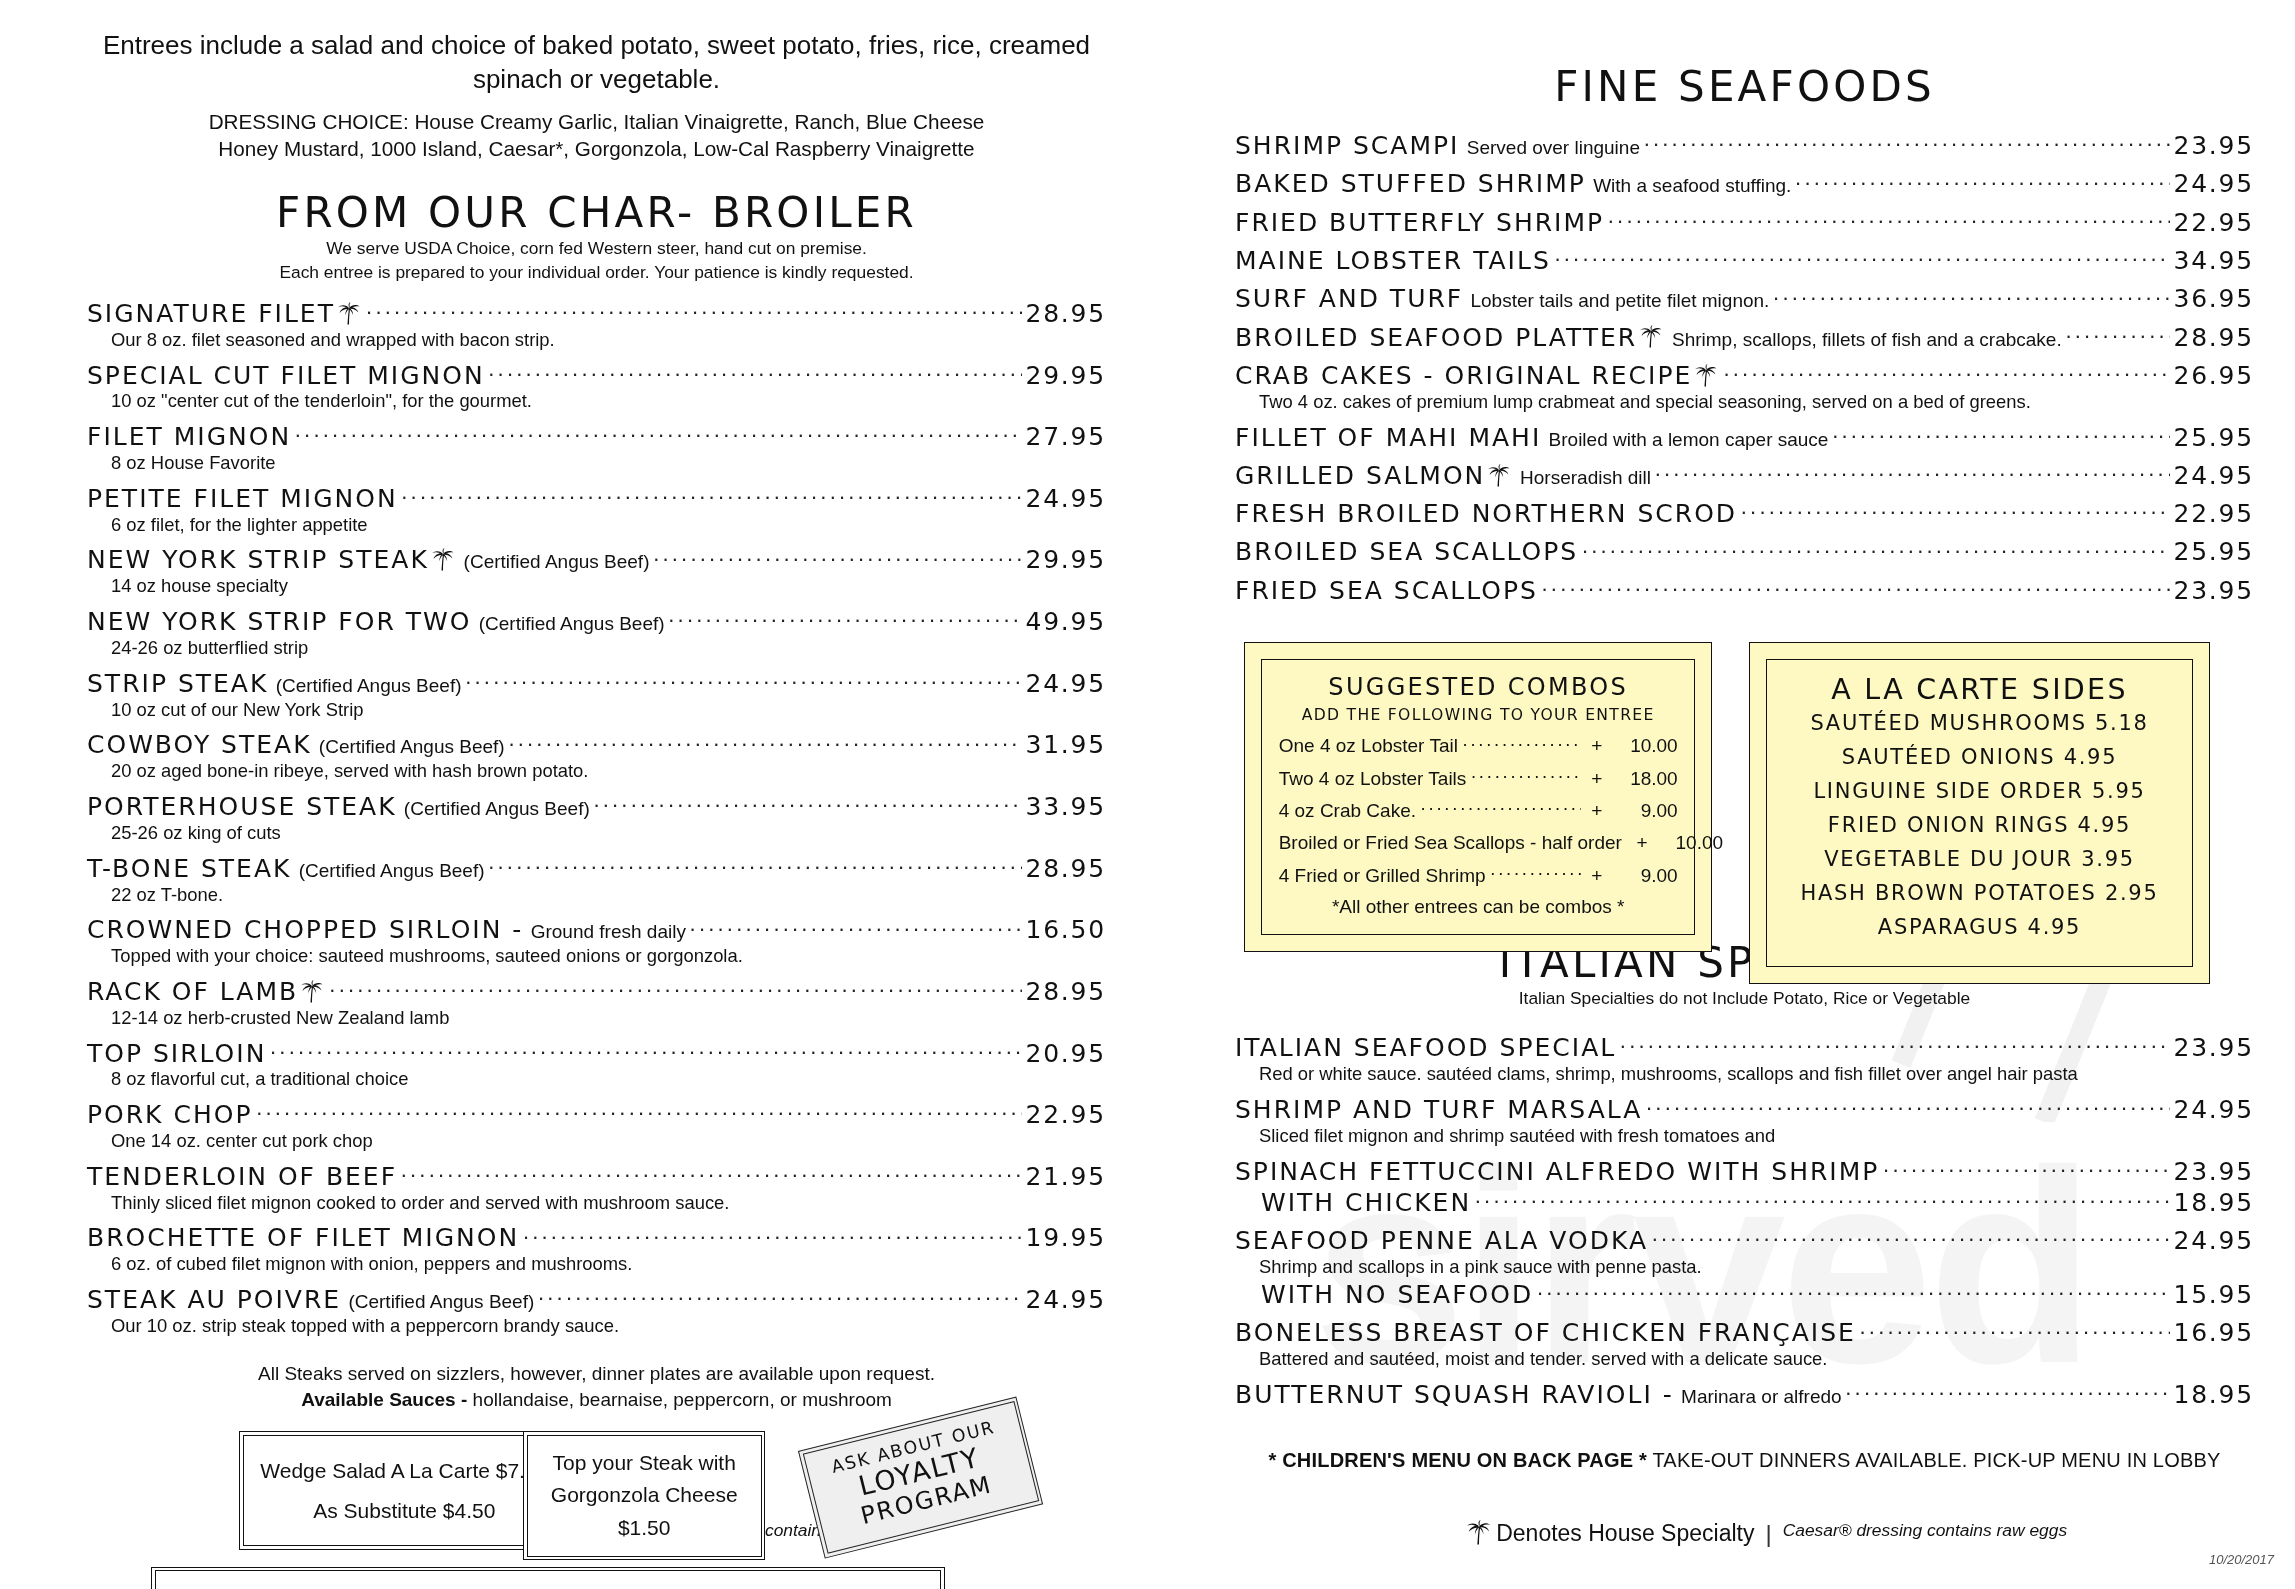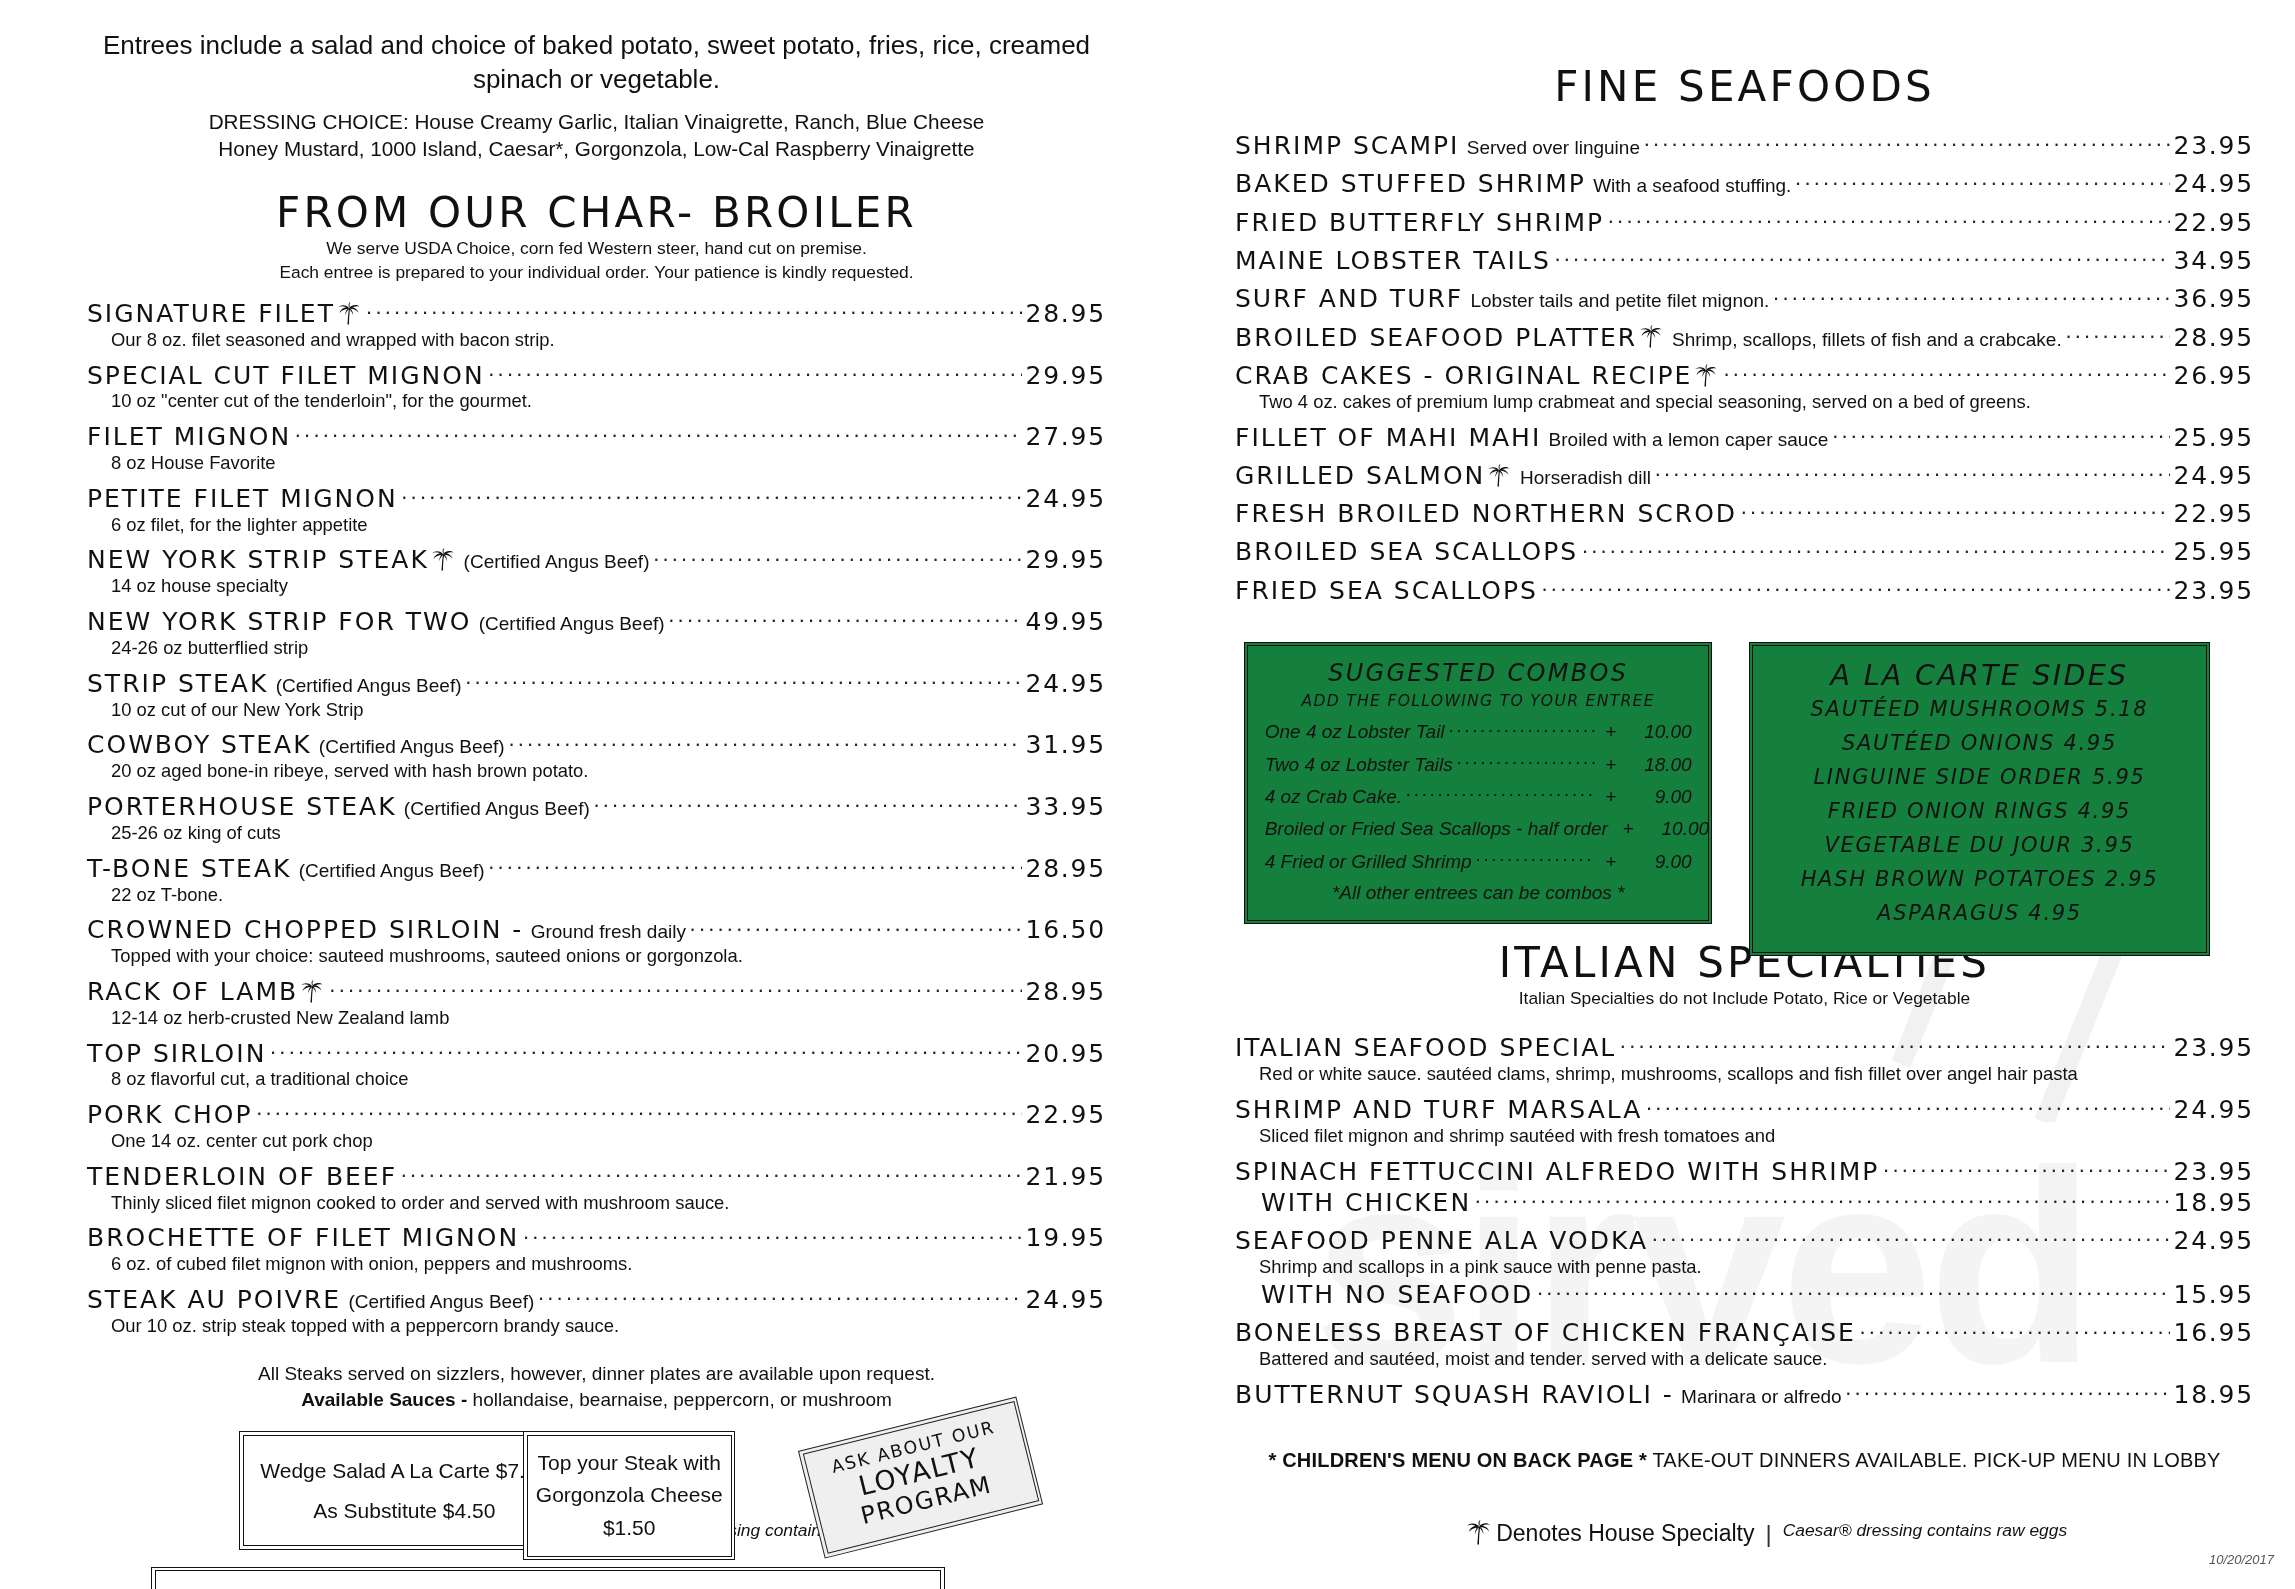--- a/index.html
+++ b/index.html
@@ -81,21 +81,21 @@
   .dbox {
     border: 1.8px solid #111; padding: 2.8px; display: inline-block;
     position: absolute; background: #fff;
   }
   .dbox .inner {
     border: 0.9px solid #111; padding: 14.7px 16.5px; text-align: center;
     font-size: 21px; line-height: 1.9; white-space: nowrap;
   }
   #box-wedge { left: 152px; top: 0; }
   #box-gorgo { left: 436px; top: 0; }
-  #box-gorgo .inner { line-height: 1.55; padding: 11px 8px; }
+  #box-gorgo .inner { line-height: 1.55; padding: 11px 23px; }
 
   .loyalty {
     position: absolute; left: 721px; top: -9.2px;
     transform: rotate(-14deg);
     border: 1.8px solid #222; padding: 2.8px; background: #efefef;
   }
   .loyalty .inner {
     border: 0.9px solid #222; padding: 9.2px 24px 13px; text-align: center;
     font-family: "DejaVu Sans", sans-serif; letter-spacing: 1.8px; background: #efefef;
   }
@@ -109,21 +109,21 @@
     border: 1.8px solid #111; padding: 2.8px;
   }
   .prime .inner { border: 0.9px solid #111; padding: 14.7px 9.2px 16.5px; text-align: center; }
   .prime .ptitle {
     font-size: 27.5px; letter-spacing: 2.8px; font-family: "DejaVu Sans", sans-serif;
   }
   .prime .psub { font-size: 18.4px; line-height: 1.25; margin-top: 1.8px; }
 
   
   .info-boxes { position: relative; margin-top: 37px; height: 275px; }
-  .ibox { position: absolute; border: 1.8px solid #111; padding: 2px; background: #15803d; font-style: italic; }
+  .ibox { position: absolute; border: 1.8px solid #111; padding: 16px; background: #fef9c3; }
   .ibox .inner { border: 0.9px solid #111; padding: 13px 16.5px 16.5px; }
   #combos { left: 9.2px; top: 0; width: 468px; }
   #sides  { left: 514px; top: 0; width: 461px; }
   .ibox h3 {
     text-align: center; font-size: 24px; letter-spacing: 2.3px; font-weight: 400;
     font-family: "DejaVu Sans", sans-serif; margin-bottom: 5.5px;
   }
   #sides h3 { font-size: 28.5px; }
   .combo-sub {
     text-align: center; font-size: 15.6px; letter-spacing: 1.3px; margin-bottom: 9.2px;

